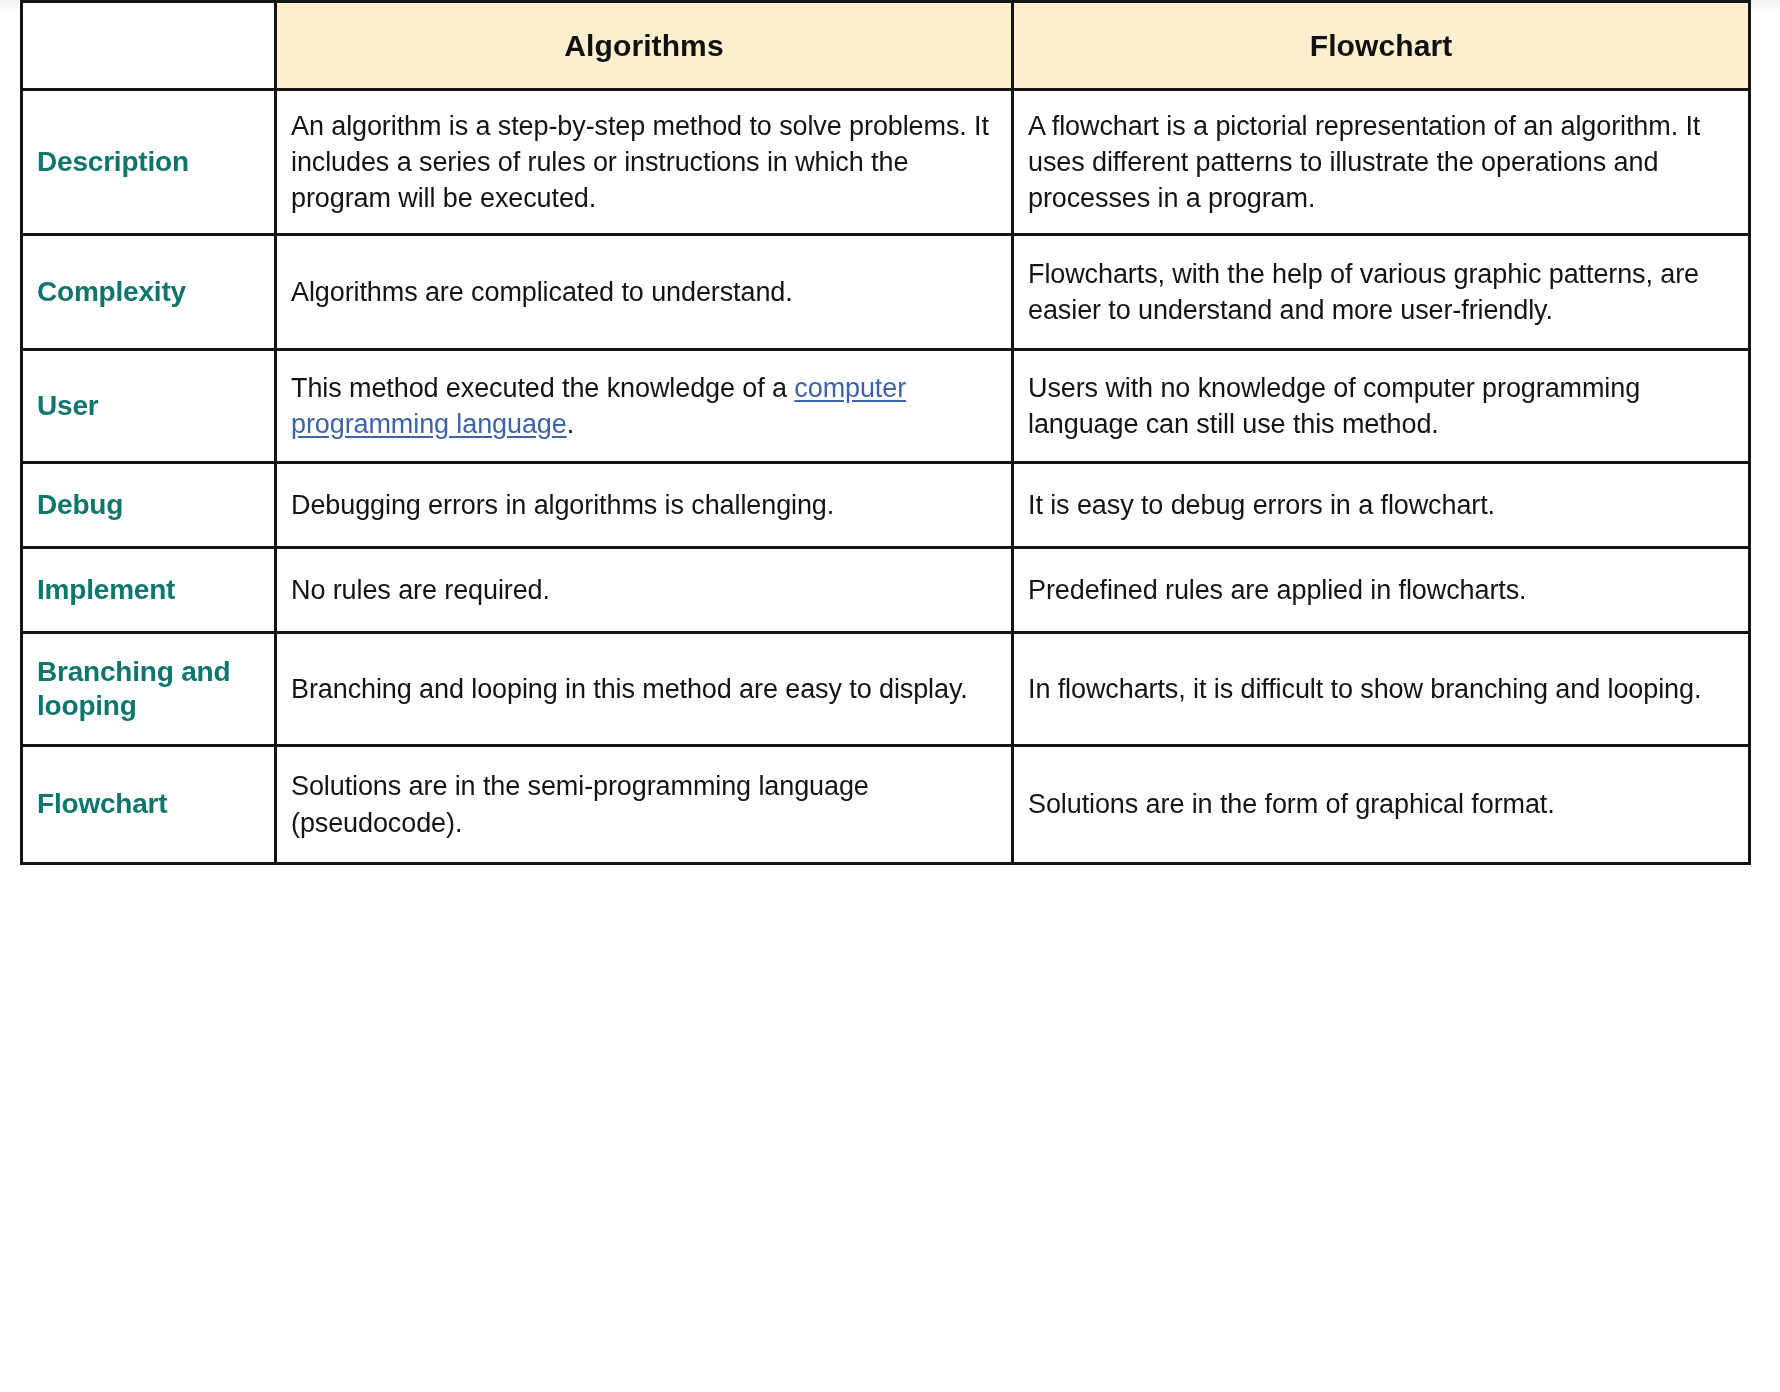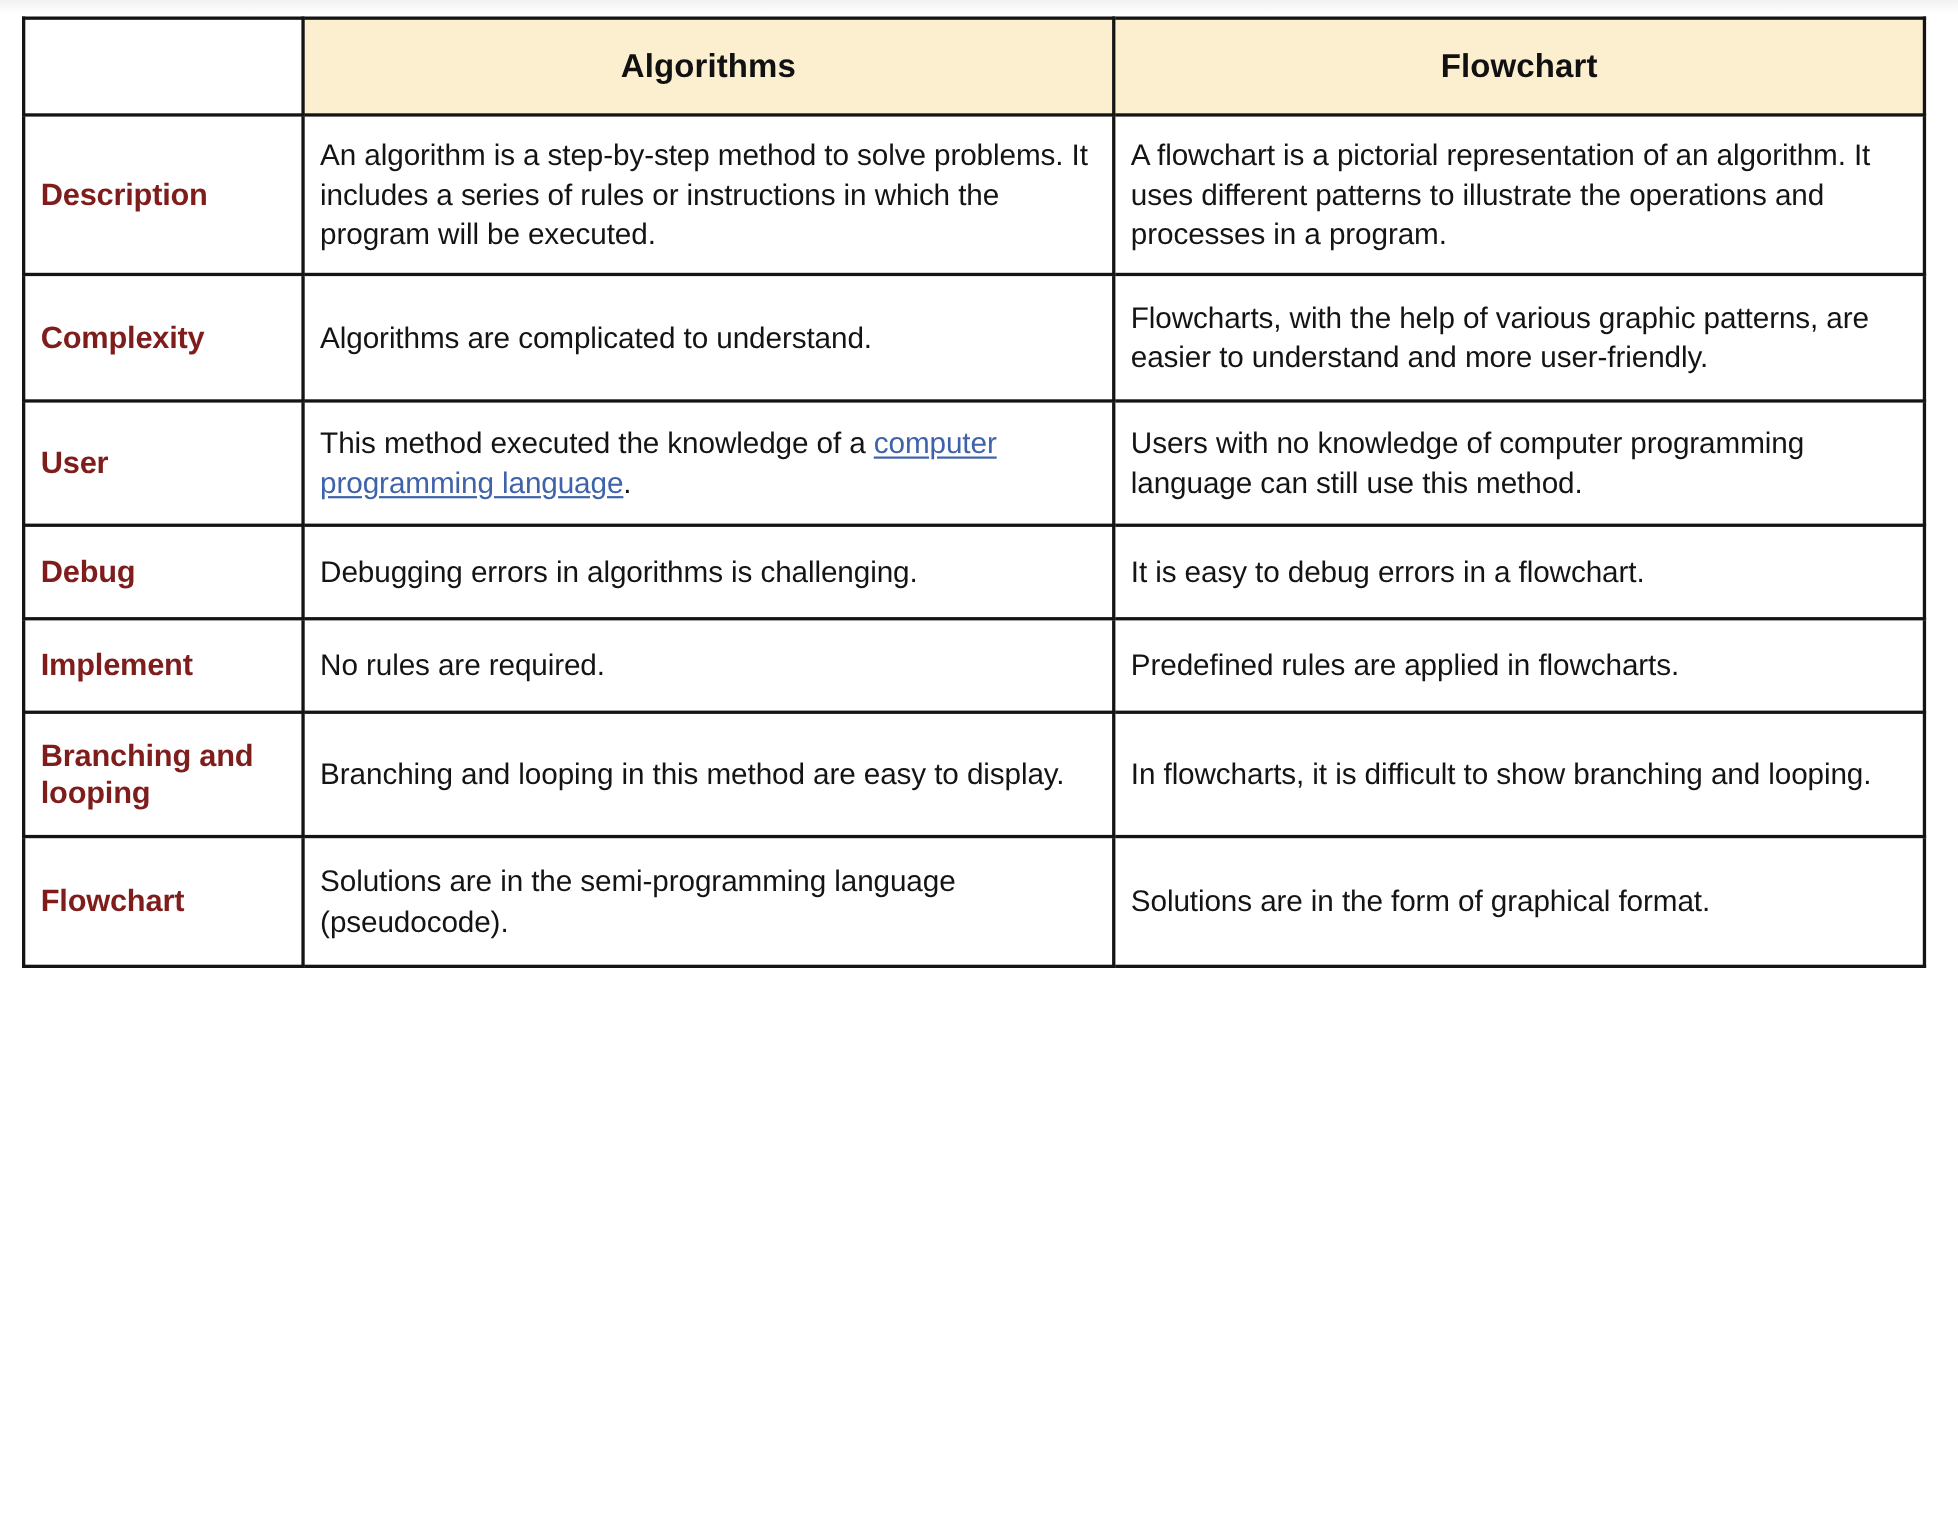--- a/index.html
+++ b/index.html
@@ -25,21 +25,21 @@
   .top-shade {
     position: absolute;
     top: 0; left: 0;
     width: 1780px;
     height: 13px;
     background: linear-gradient(#f2f2f2, #ffffff);
   }
   .table-wrap {
     position: absolute;
     left: 20px;
-    top: 15px;
+    top: 0;
     width: 1728px;
   }
   table.compare {
     border-collapse: collapse;
     table-layout: fixed;
     width: 1728px;
     border: 3px solid #141414;
   }
   table.compare col.c-feature { width: 254px; }
   table.compare col.c-algo    { width: 737px; }
@@ -65,21 +65,21 @@
   tr.header-row th.blank-corner {
     background: #ffffff;
   }
 
   
   td.feature {
     padding: 10px 0 10px 14px;
     font-weight: bold;
     font-size: 28px;
     line-height: 1.22;
-    color: #7f1d1d;
+    color: #0f766e;
     letter-spacing: -0.2px;
   }
 
   
   td.body-cell {
     padding: 14px 18px 14px 14px;
     font-size: 27px;
     line-height: 1.34;
     color: #141414;
     letter-spacing: -0.1px;

